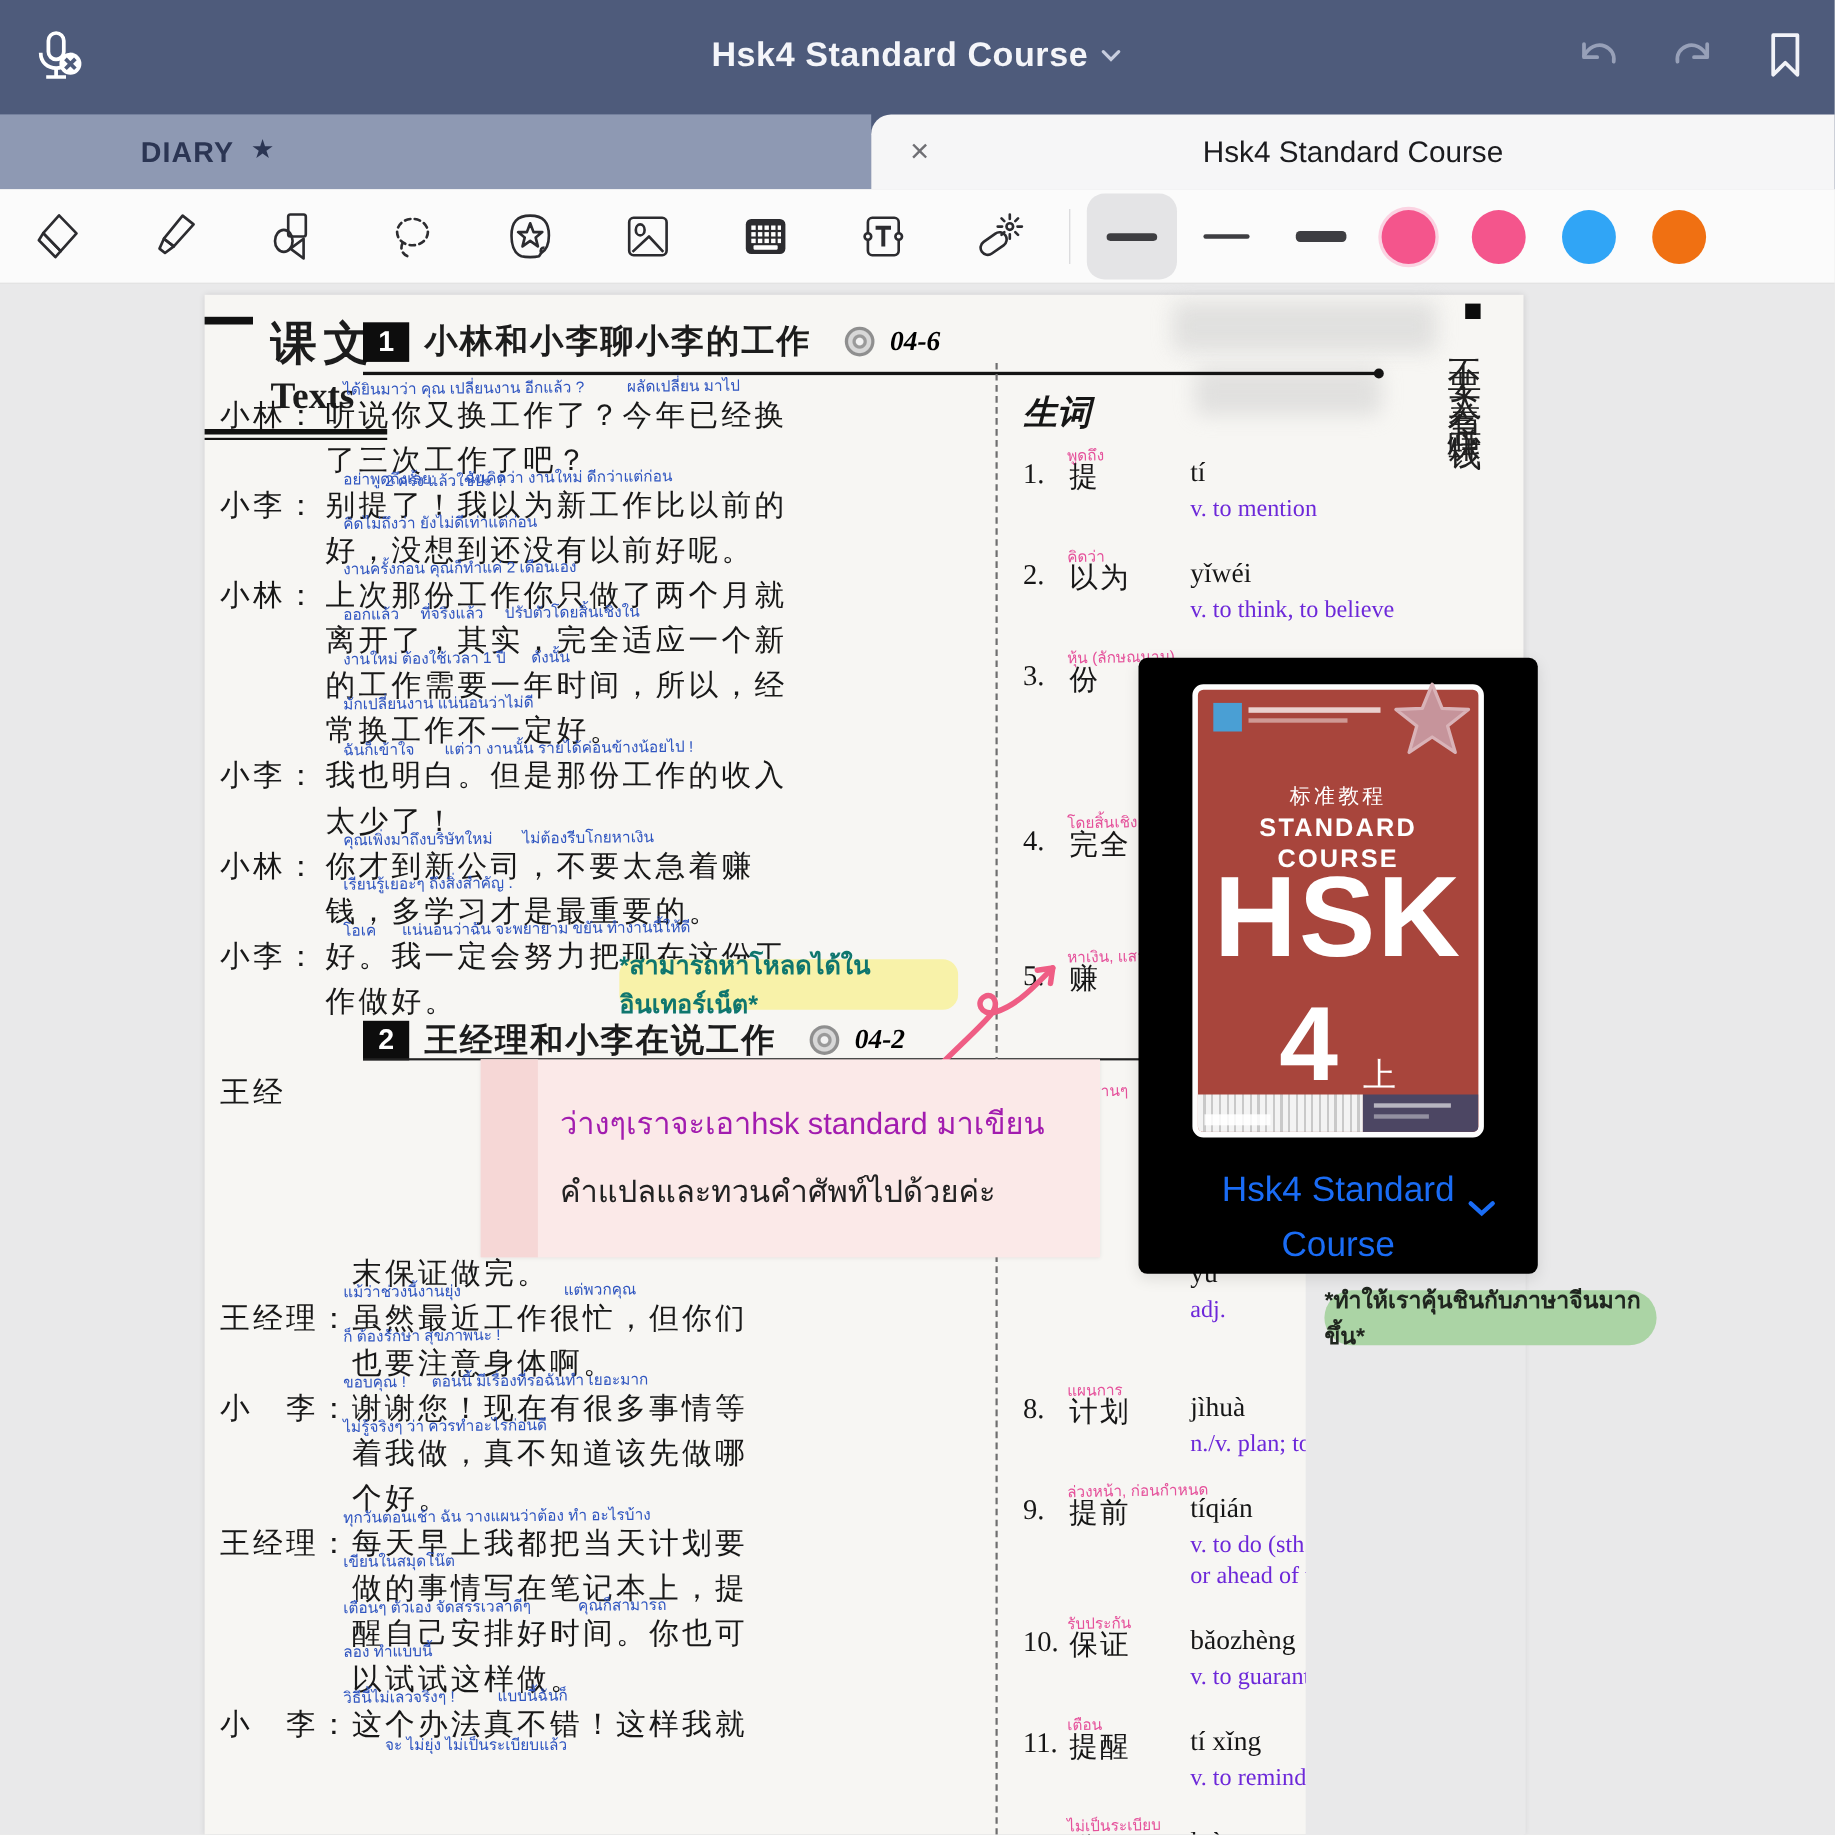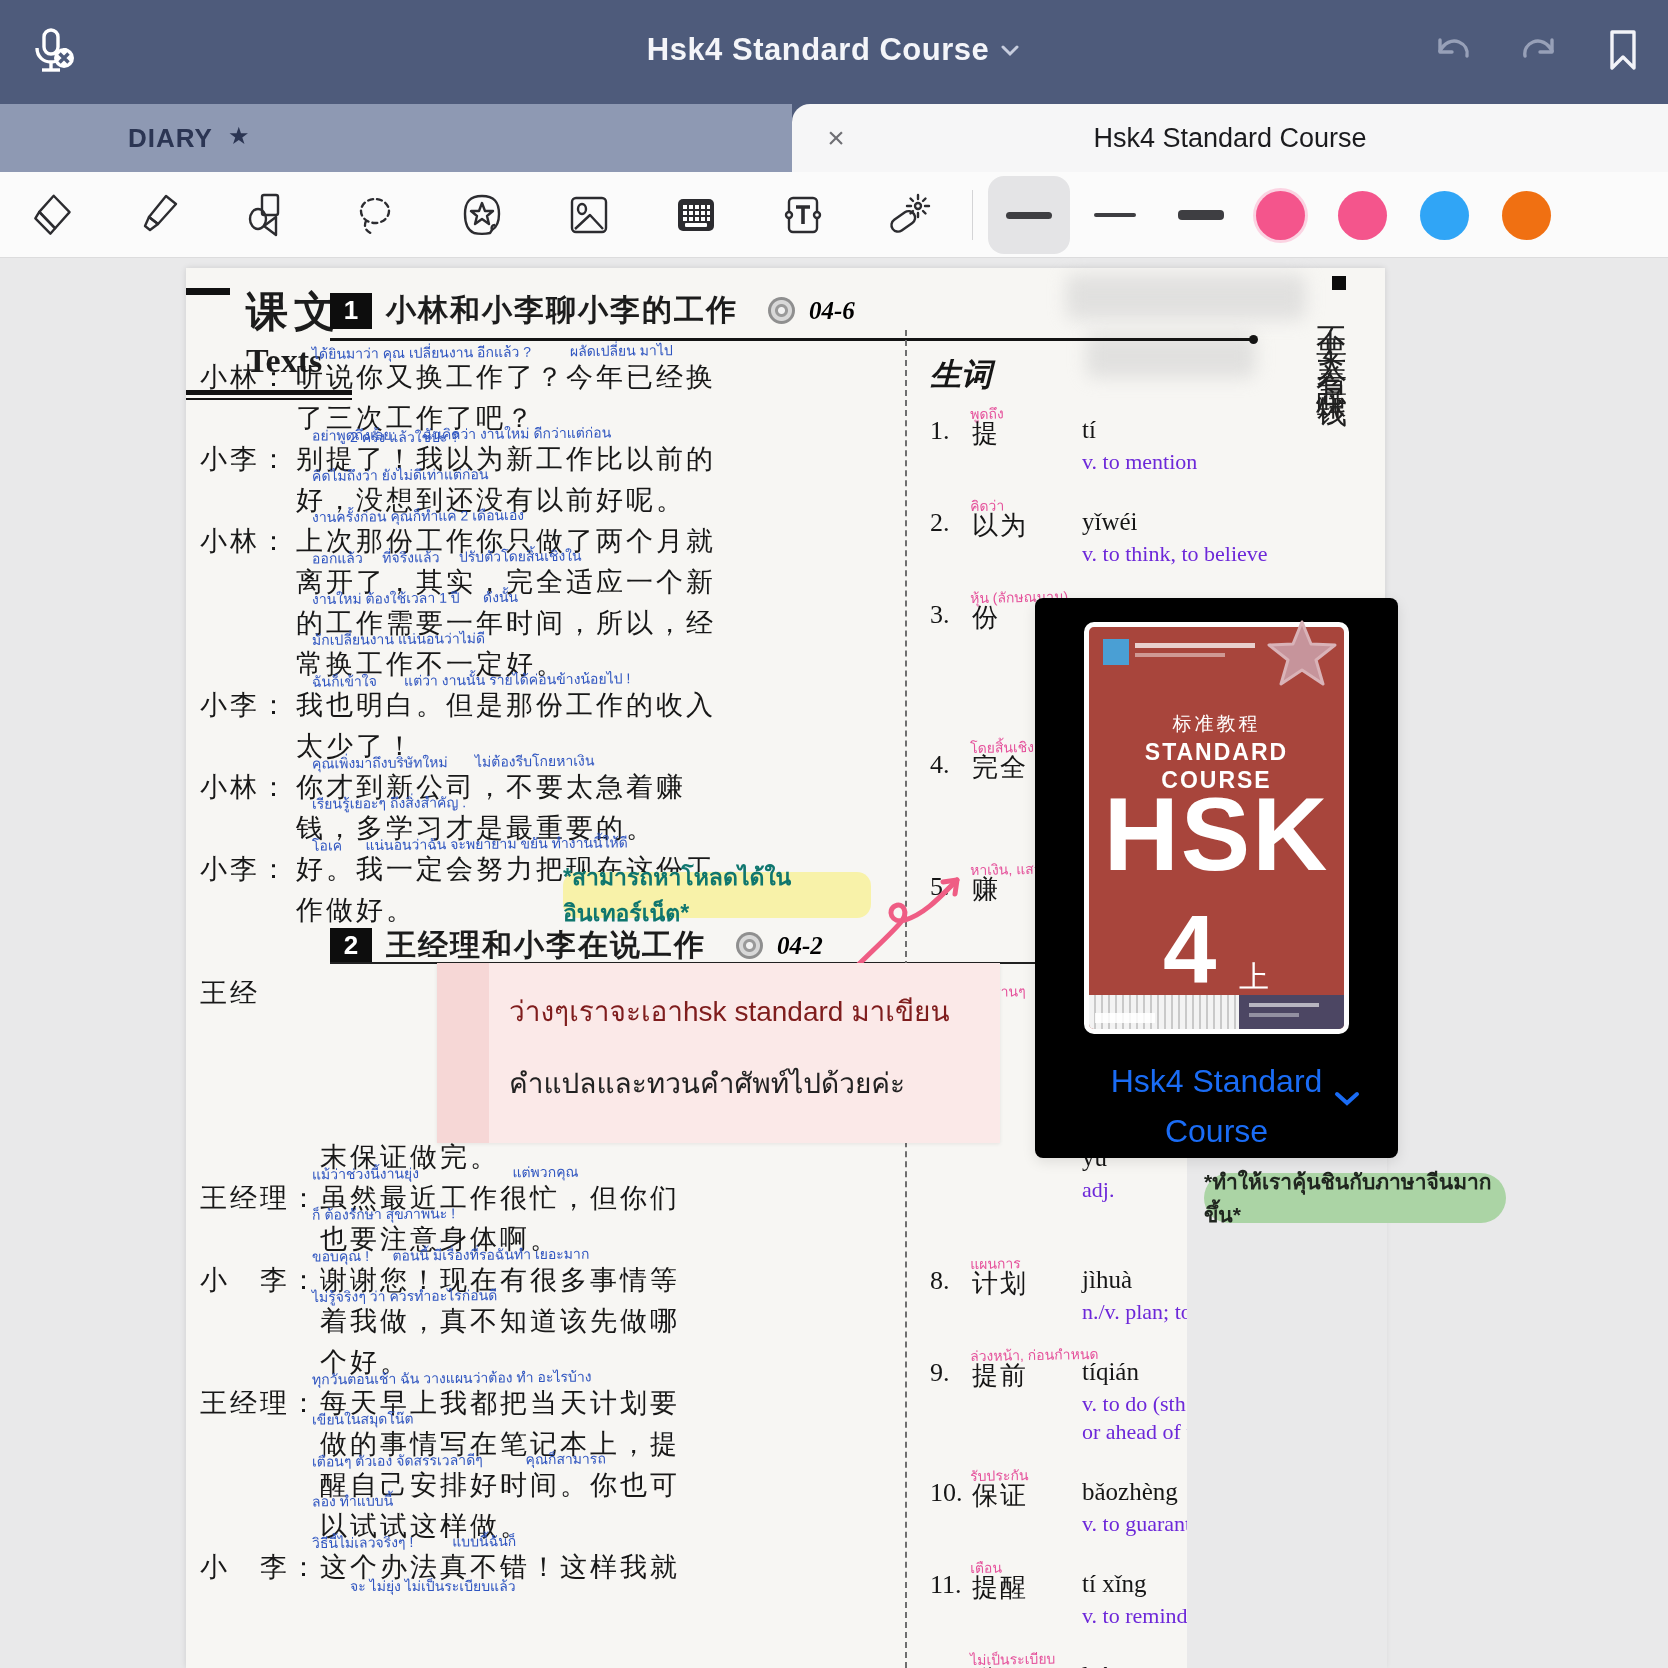--- a/index.html
+++ b/index.html
@@ -77,21 +77,21 @@
   .vpy{position:absolute;left:152px;font-family:"Liberation Serif",serif;font-size:25px;color:#161616;}
   .vmean{margin-left:152px;font-family:"Liberation Serif",serif;font-size:22px;line-height:28px;color:#6d28d9;white-space:nowrap;}
 
   .side-vert{position:absolute;left:1124px;top:34px;writing-mode:vertical-rl;font-family:"Liberation Serif","DejaVu Serif",serif;font-size:31px;letter-spacing:12px;color:#202020;}
   .side-dot{position:absolute;left:1146px;top:8px;width:14px;height:14px;background:#0c0c0c;}
 
   
   .note-yellow{position:absolute;left:563px;top:614px;width:308px;height:46px;background:#f8f2a9;border-radius:14px;display:flex;align-items:center;justify-content:center;font-size:23px;color:#0f766e;font-weight:bold;}
   .note-pink{position:absolute;left:437px;top:705px;width:563px;height:180px;background:#fbe9e8;box-shadow:0 1px 4px rgba(0,0,0,.08);}
   .note-pink .strip{position:absolute;left:0;top:0;bottom:0;width:52px;background:#f6d7d6;}
-  .note-pink .l1{position:absolute;left:72px;top:26px;font-size:28px;color:#7f1d1d;}
+  .note-pink .l1{position:absolute;left:72px;top:36px;font-size:28px;color:#a21caf;}
   .note-pink .l2{position:absolute;left:72px;top:98px;font-size:28px;color:#222;}
   .gray-patch{position:absolute;left:1187px;top:898px;width:200px;height:512px;background:#e9e9ea;}
   .note-green{position:absolute;left:1204px;top:915px;width:302px;height:50px;background:#abd4a5;border-radius:25px;display:flex;align-items:center;justify-content:center;font-size:21px;font-weight:bold;color:#20261f;}
 
   
   .book-card{position:absolute;left:1035px;top:340px;width:363px;height:560px;background:#000000;border-radius:8px;box-shadow:0 4px 14px rgba(0,0,0,.10);}
   .cover{position:absolute;left:49px;top:24px;width:265px;height:412px;background:#a8453c;border-radius:10px;border:5px solid #fdfdfd;box-shadow:0 6px 14px rgba(0,0,0,.25);overflow:hidden;}
   .cover .blue-sq{position:absolute;left:14px;top:12px;width:26px;height:26px;background:#4a9fd4;}
   .cover .tiny-line{position:absolute;left:46px;top:16px;width:120px;height:5px;background:rgba(255,255,255,.75);}
   .cover .tiny-line2{position:absolute;left:46px;top:26px;width:90px;height:4px;background:rgba(255,255,255,.45);}

